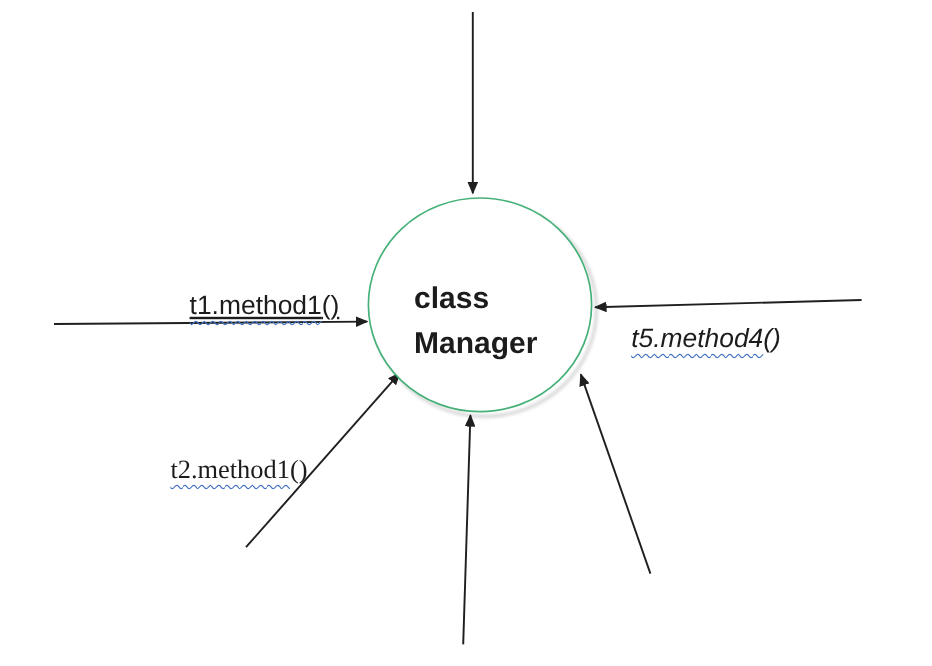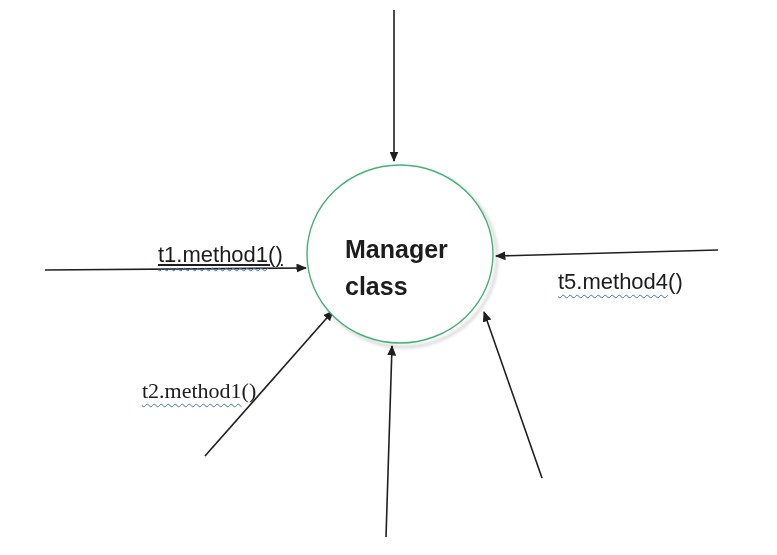--- a/index.html
+++ b/index.html
@@ -55,21 +55,21 @@
     text-decoration: underline;
     text-decoration-style: wavy;
     text-decoration-color: var(--squiggle-color, #4472C4);
     text-decoration-thickness: 1px;
     text-underline-offset: 5px;
     text-decoration-skip-ink: none;
   }
   
   #label-t6 { left: 403px; top: 101px; }
   #label-t1 { left: 158px; top: 242px; text-decoration: underline; }
-  #label-t5 { left: 558px; top: 269px; }
+  #label-t5 { left: 526px; top: 269px; font-style: italic; }
   #label-t2 { left: 142px; top: 378px; font-family: Liberation Serif, serif; }
   #label-t3 { left: 259px; top: 402px; }
   #label-t4 { left: 400px; top: 443px; }
 </style>
 </head>
 <body>
 
 <div id="canvas">
 
   <svg id="diagram-svg" viewBox="0 0 777 555" xmlns="http://www.w3.org/2000/svg">
@@ -88,22 +88,22 @@
     <line class="arrow-line" x1="45" y1="270" x2="306" y2="268" marker-end="url(#arrowhead)" stroke="#1f1f1f"></line>
     <line class="arrow-line" x1="718" y1="250" x2="496" y2="256" marker-end="url(#arrowhead)" stroke="#1f1f1f"></line>
     <line class="arrow-line" x1="205" y1="456" x2="333" y2="311" marker-end="url(#arrowhead)" stroke="#1f1f1f"></line>
     <line class="arrow-line" x1="386" y1="537" x2="392" y2="346" marker-end="url(#arrowhead)" stroke="#1f1f1f"></line>
     <line class="arrow-line" x1="542" y1="478" x2="484" y2="312" marker-end="url(#arrowhead)" stroke="#1f1f1f"></line>
 
     <ellipse class="node-ellipse" cx="400" cy="254" rx="93" ry="89" stroke="#45B077"></ellipse>
   </svg>
 
   <div class="node-title">
+    <div>class</div>
     <div>Manager</div>
-    <div>class</div>
   </div>
 
 
   <div class="arrow-label" id="label-t1">
     <span class="squiggle">t1.method1</span><span>()</span>
   </div>
 
   <div class="arrow-label" id="label-t5">
     <span class="squiggle">t5.method4</span><span>()</span>
   </div>

